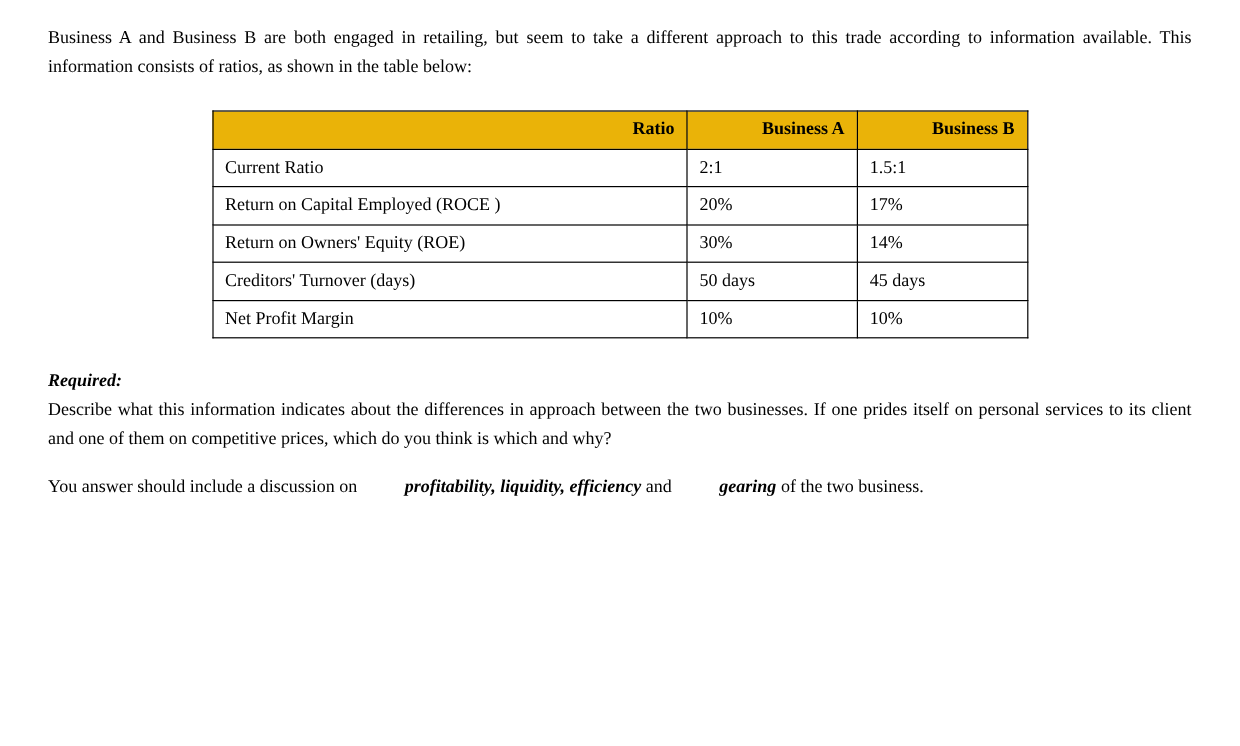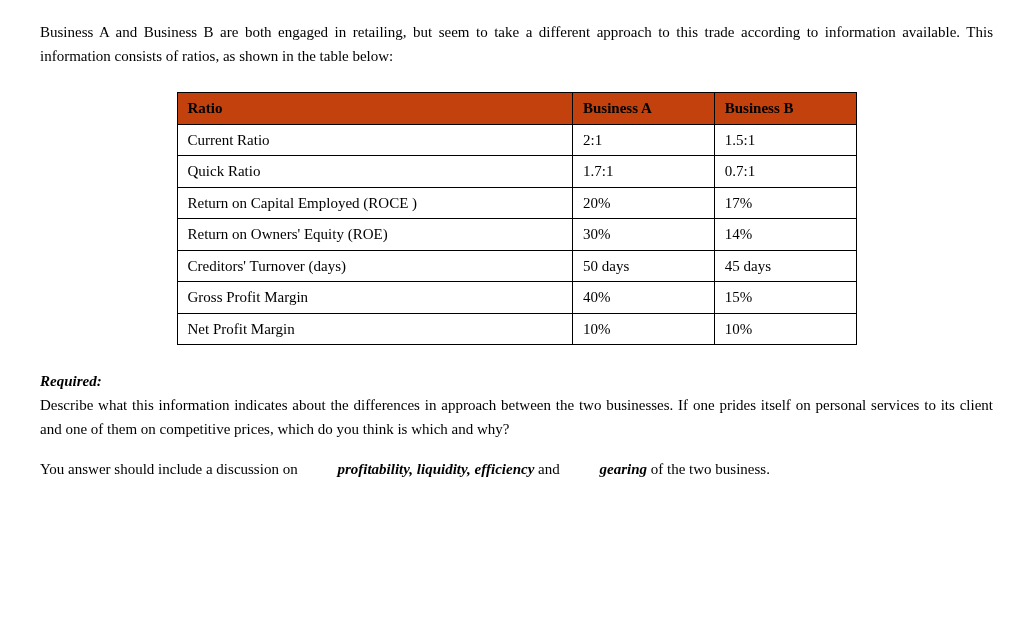--- a/index.html
+++ b/index.html
@@ -38,22 +38,22 @@
     table th, table td {
       border: 1px solid #000000;
       padding: 4px 10px;
       text-align: left;
       font-size: 15px;
       line-height: 1.5;
     }
 
     table th {
       font-weight: bold;
-      text-align: left;
-      background: #c2410c;
+      text-align: right;
+      background: #eab308;
     }
 
     table td:nth-child(2),
     table td:nth-child(3) {
       text-align: left;
     }
 
     .required-section {
       margin-bottom: 16px;
       text-align: justify;
@@ -90,43 +90,33 @@
         <th>Business B</th>
       </tr>
     </thead>
     <tbody id="table-body">
     <tr>
           <td>Current Ratio</td>
           <td>2:1</td>
           <td>1.5:1</td>
         </tr>
         <tr>
-          <td>Quick Ratio</td>
-          <td>1.7:1</td>
-          <td>0.7:1</td>
-        </tr>
-        <tr>
           <td>Return on Capital Employed (ROCE )</td>
           <td>20%</td>
           <td>17%</td>
         </tr>
         <tr>
           <td>Return on Owners' Equity (ROE)</td>
           <td>30%</td>
           <td>14%</td>
         </tr>
         <tr>
           <td>Creditors' Turnover (days)</td>
           <td>50 days</td>
           <td>45 days</td>
-        </tr>
-        <tr>
-          <td>Gross Profit Margin</td>
-          <td>40%</td>
-          <td>15%</td>
         </tr>
         <tr>
           <td>Net Profit Margin</td>
           <td>10%</td>
           <td>10%</td>
         </tr>
       </tbody>
   </table>
 </div>
 

